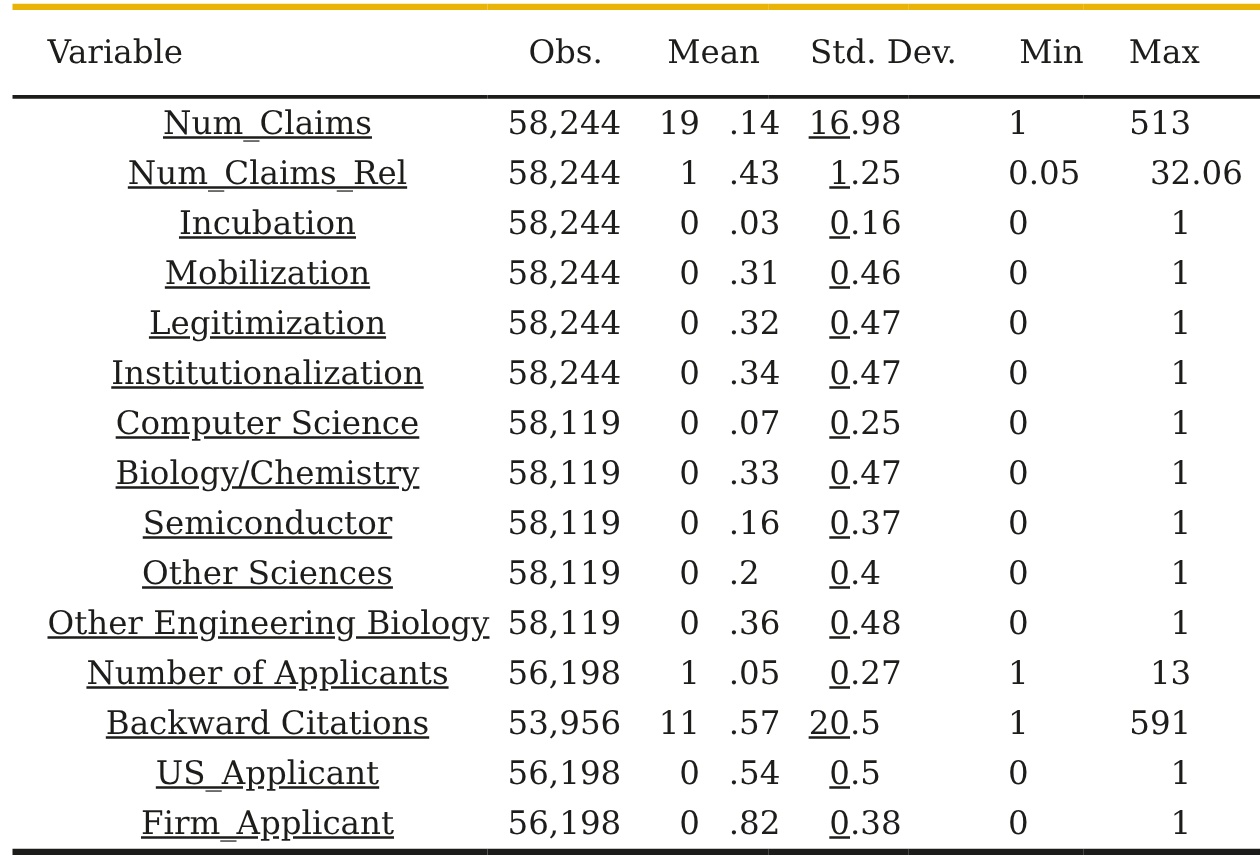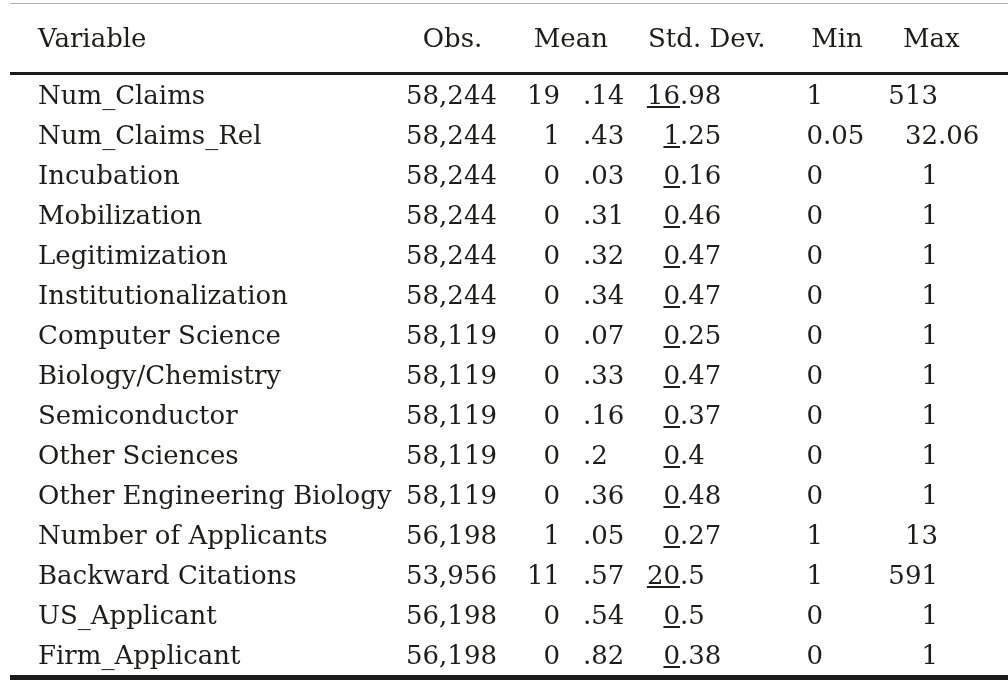--- a/index.html
+++ b/index.html
@@ -12,63 +12,63 @@
     height: 689px;
     overflow: hidden;
     font-family: "DejaVu Serif", serif;
     color: #1d1d1b;
   }
   table.stats {
     border-collapse: collapse;
     table-layout: fixed;
     width: 998px;
     margin: 3px 0 0 10px;
-    border-top: 1px solid #eab308;
+    border-top: 5px solid #eab308;
     border-bottom: 5px solid #1c1c1a;
   }
   thead th {
     font-weight: normal;
     font-size: 26px;
     height: 64px;
     line-height: 68px;
     padding: 0;
     border-bottom: 3px solid #1c1c1a;
     white-space: nowrap;
     overflow: visible;
   }
   th.h-variable { text-align: left;  padding-left: 28px; }
   th.h-obs      { text-align: center;  padding-left: 15px; }
   th.h-mean     { text-align: right; padding-right: 7px; }
   th.h-std      { text-align: center;  padding-left: 33px; }
-  th.h-min      { text-align: center;  padding-left: 80px; }
+  th.h-min      { text-align: right;  padding-left: 80px; }
   th.h-max      { text-align: left;  padding-left: 36px; }
 
   tbody td {
     font-size: 26px;
     height: 40px;
     line-height: 40px;
     padding: 0;
     white-space: nowrap;
     overflow: visible;
   }
-  td.variable { text-align: left; padding-left: 28px; }
+  td.variable { text-align: center; padding-left: 28px; text-decoration: underline; }
   td.num { text-align: right; }
   td.num .pair { display: inline-flex; vertical-align: baseline; }
   td.num .ip { display: inline-block; text-align: right; }
   td.num .fp { display: inline-block; text-align: left; }
 
   td.c-obs  { padding-right: 3px; }
   td.c-obs  .ip { width: 92px; } td.c-obs  .fp { width: 0; }
   td.c-mean { padding-right: 5px; }
   td.c-mean .ip { width: 60px; } td.c-mean .fp { width: 42px; margin-left: 23px; }
   td.c-std  { padding-right: 5px; }
   td.c-std  .ip { width: 60px; text-decoration: underline; } td.c-std  .fp { width: 42px; }
   td.c-min  { padding-right: 2px; }
   td.c-min  .ip { width: 18px; } td.c-min  .fp { width: 42px; }
-  td.c-max  { padding-right: 28px; text-decoration: underline; }
+  td.c-max  { padding-right: 13px; text-decoration: underline; }
   td.c-max  .ip { width: 56px; } td.c-max  .fp { width: 42px; }
 </style>
 </head>
 <body>
 
 <table class="stats">
   <colgroup>
     <col style="width:380px">
     <col style="width:110px">
     <col style="width:115px">

